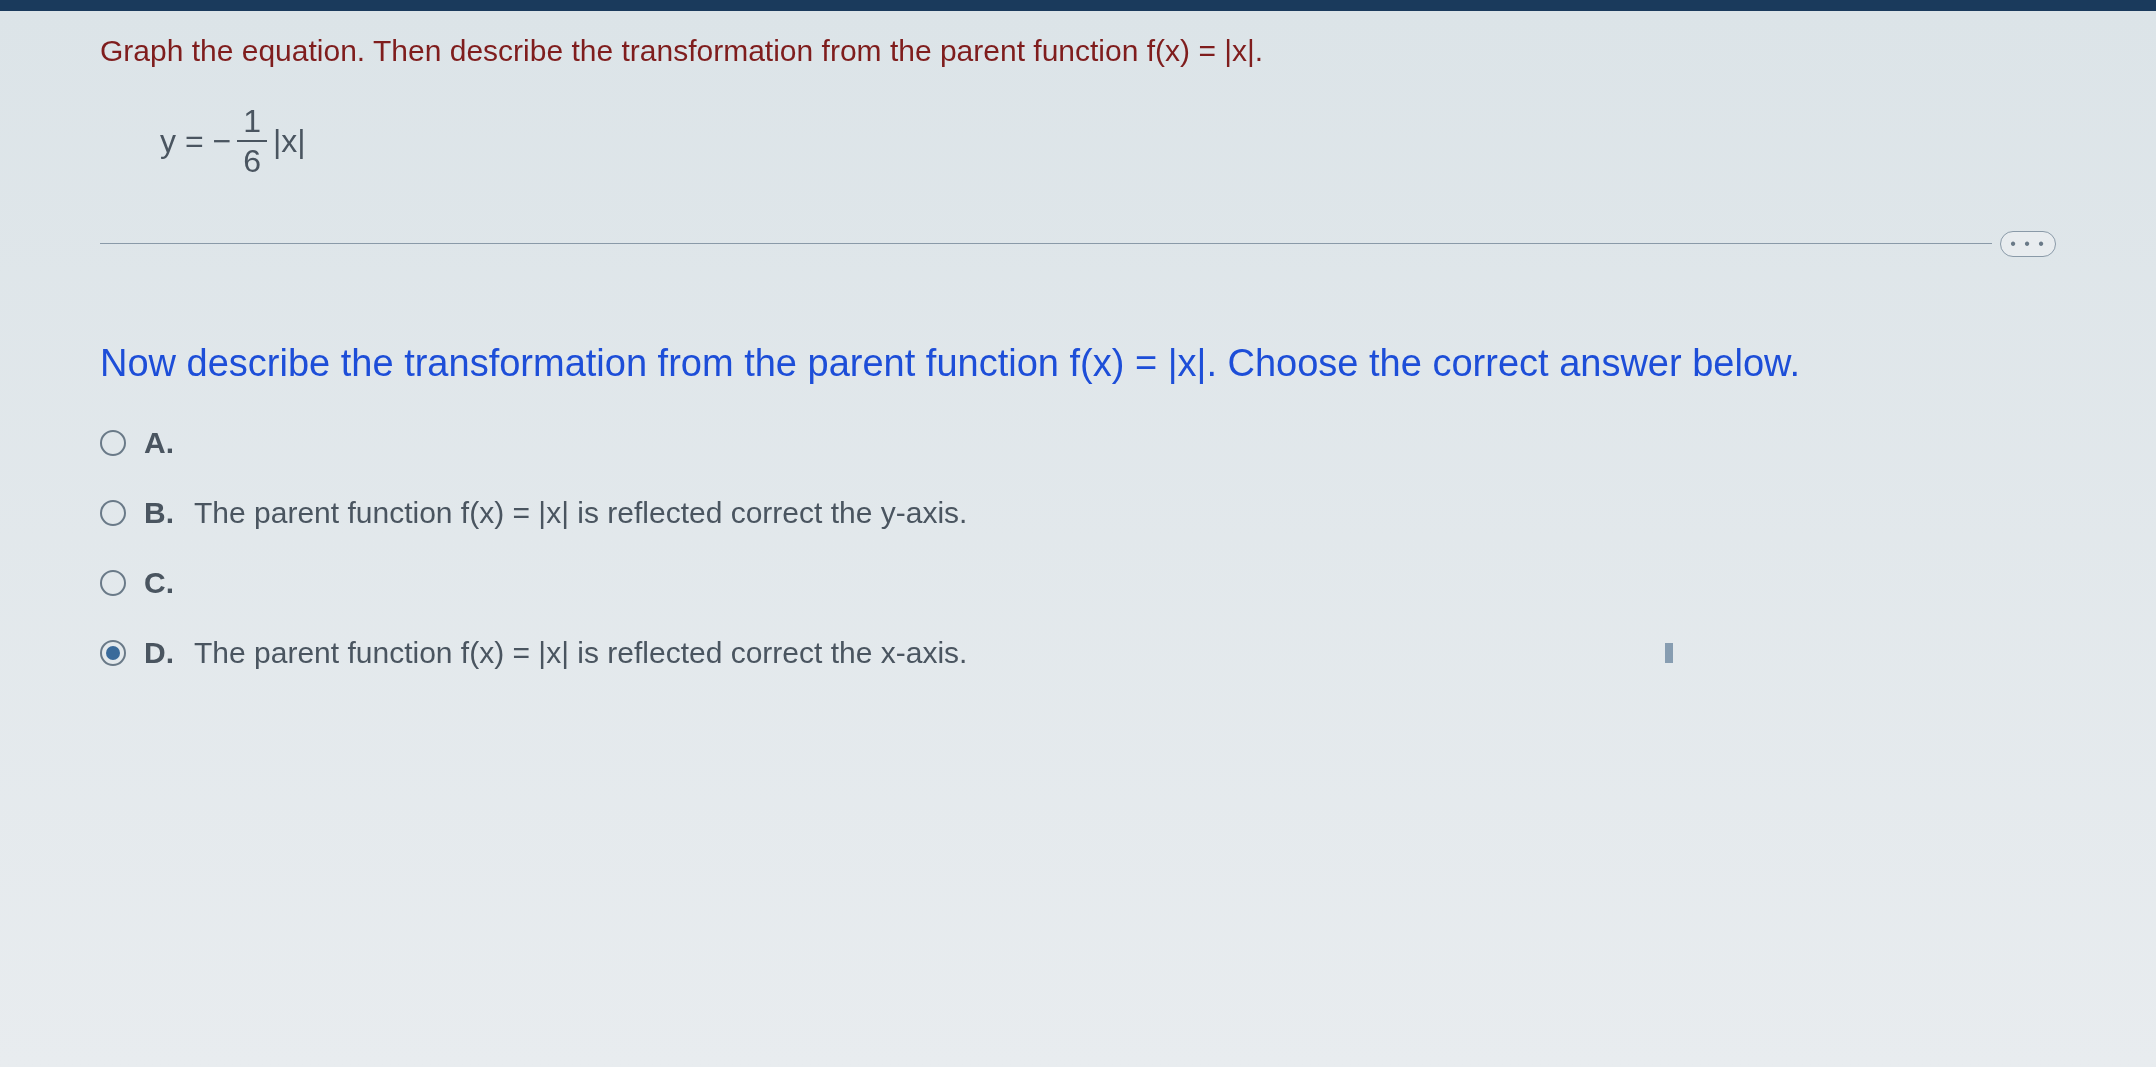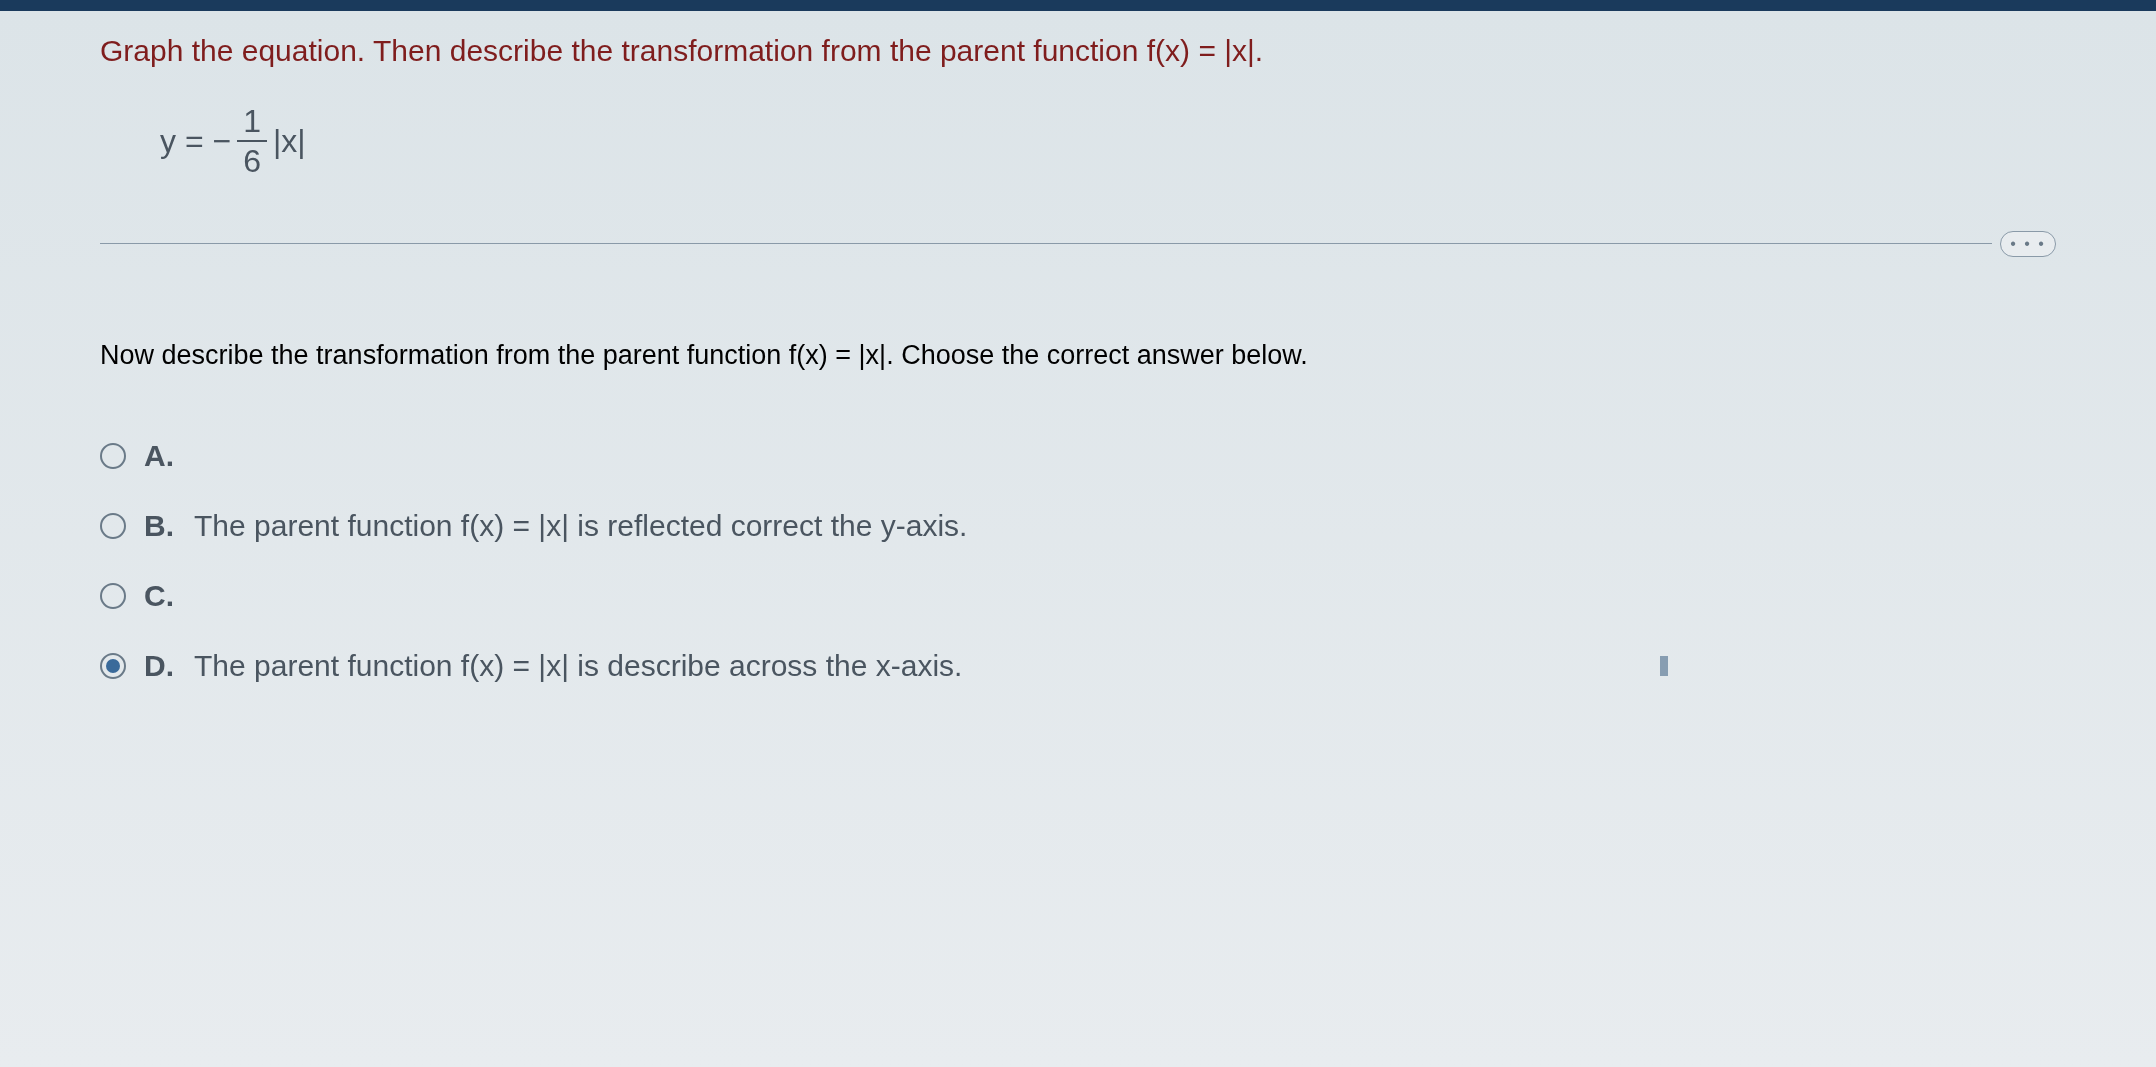--- a/index.html
+++ b/index.html
@@ -64,23 +64,23 @@
       display: flex;
       align-items: center;
       justify-content: center;
       margin-left: 8px;
       color: #6a7a88;
       font-size: 16px;
       letter-spacing: 2px;
       cursor: pointer;
     }
     .sub-prompt {
-      font-size: 27px;
-      color: #000000;
-      margin-bottom: 64px;
+      font-size: 38px;
+      color: #1d4ed8;
+      margin-bottom: 36px;
       line-height: 1.4;
     }
     .options {
       display: flex;
       flex-direction: column;
       gap: 36px;
     }
     .option-row {
       display: flex;
       align-items: center;
@@ -167,18 +167,18 @@
 
   <div class="option-row">
     <span class="radio"></span>
     <span class="option-letter">C.</span>
   </div>
 
   <div class="option-row">
     <span class="radio selected"></span>
     <span class="option-letter">D.</span>
     <span>
-      <span>The parent function </span><span class="abs">f(x) = |x|</span><span> is describe across the x-axis.</span>
+      <span>The parent function </span><span class="abs">f(x) = |x|</span><span> is reflected correct the x-axis.</span>
     </span>
     <span class="cursor-mark"></span>
   </div>
 
 </div>
 
 </body></html>

